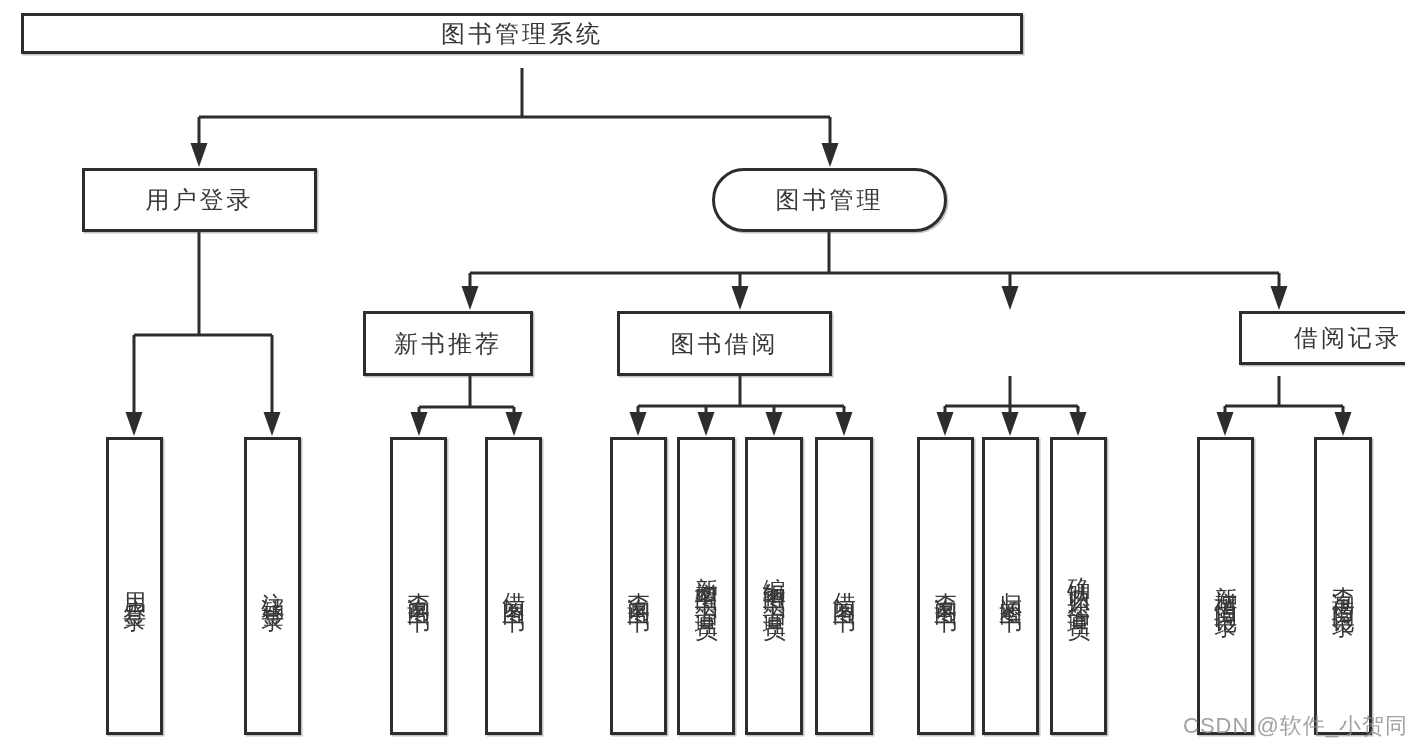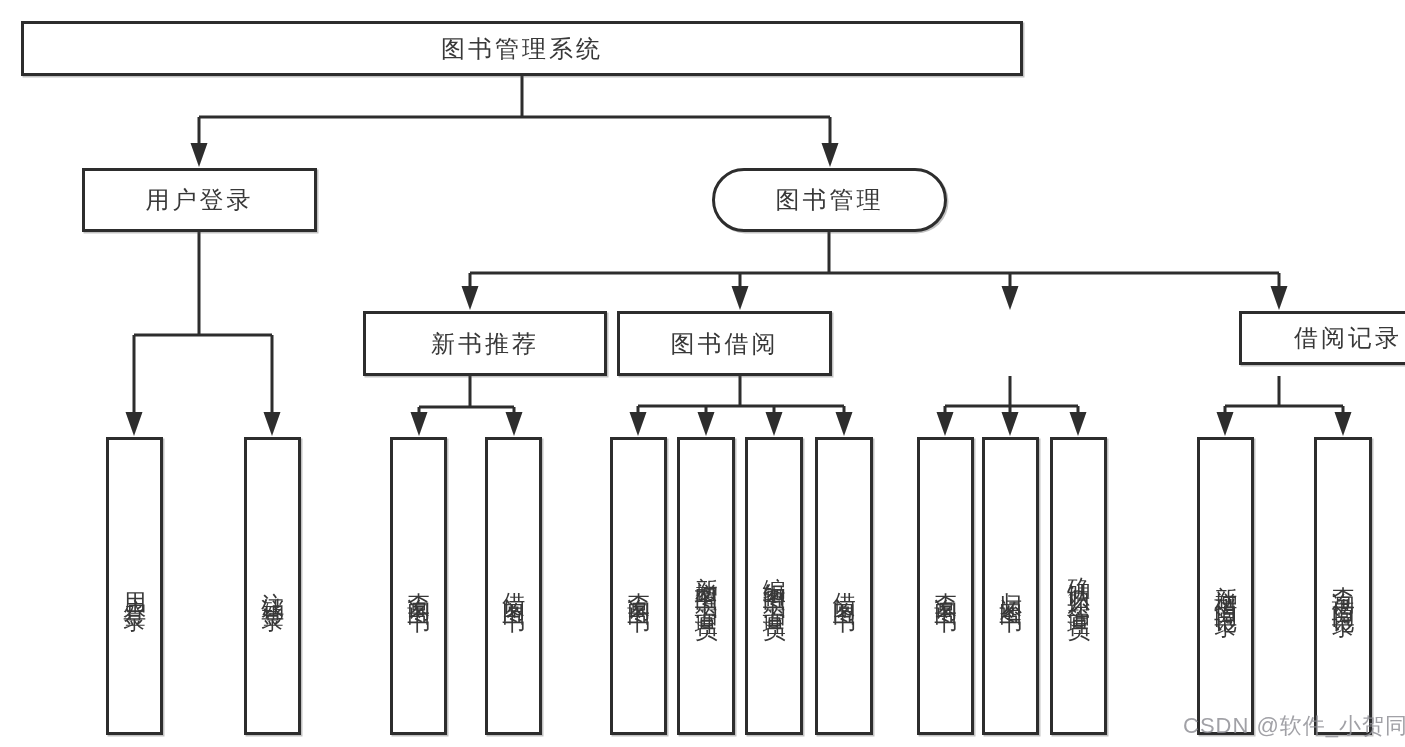--- a/index.html
+++ b/index.html
@@ -32,24 +32,24 @@
   .watermark{
     position:absolute;
     left:1183px;top:711px;
     font-size:22px;
     letter-spacing:1px;
     color:rgba(145,145,150,0.85);
     white-space:nowrap;
     z-index:5;
   }
   
-  .n-root{left:21px;top:13px;width:1002px;height:55px;margin-top:8px;}
+  .n-root{left:21px;top:13px;width:1002px;height:41px;}
   .n-userlogin{left:82px;top:168px;width:235px;height:64px;}
   .n-bookmgmt{left:712px;top:168px;width:235px;height:64px;border-radius:32px;}
-  .n-newbook{left:363px;top:311px;width:244px;height:65px;}
+  .n-newbook{left:363px;top:311px;width:170px;height:65px;}
   .n-borrow{left:617px;top:311px;width:215px;height:65px;}
   .n-current{left:903px;top:311px;width:215px;height:65px;}
   .n-record{left:1239px;top:311px;width:212px;height:54px;padding-left:6px;}
   .lf{top:437px;width:57px;height:298px;}
   .lf-a1{left:106px;} .lf-a2{left:244px;}
   .lf-b1{left:390px;} .lf-b2{left:485px;}
   .lf-c1{left:610px;} .lf-c2{left:677px;width:58px;} .lf-c3{left:745px;width:58px;} .lf-c4{left:815px;width:58px;}
   .lf-d1{left:917px;} .lf-d2{left:982px;} .lf-d3{left:1050px;}
   .lf-e1{left:1197px;} .lf-e2{left:1314px;width:58px;}
 </style>

